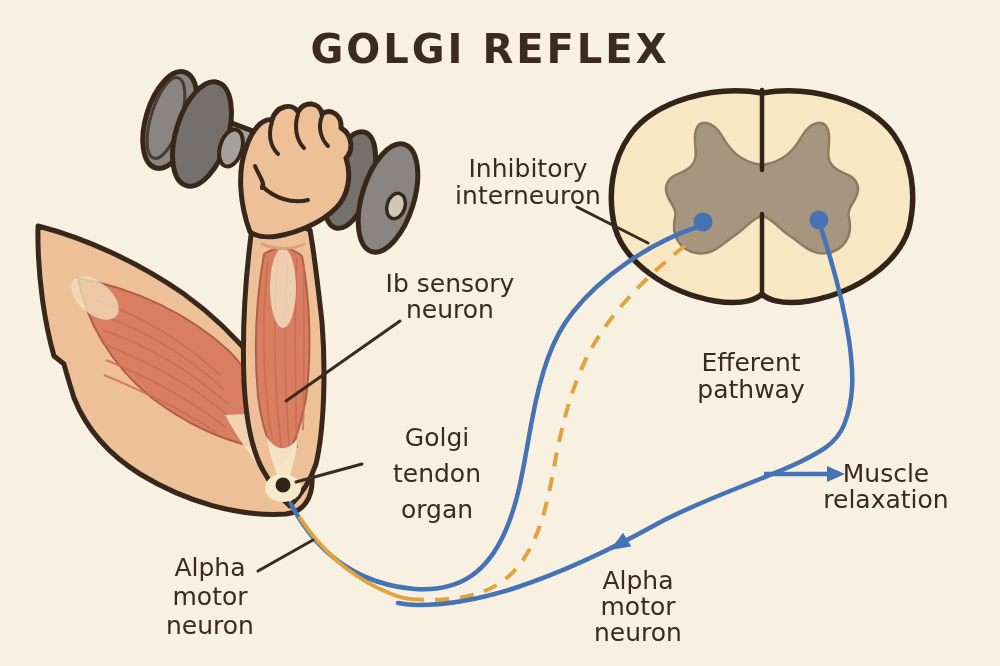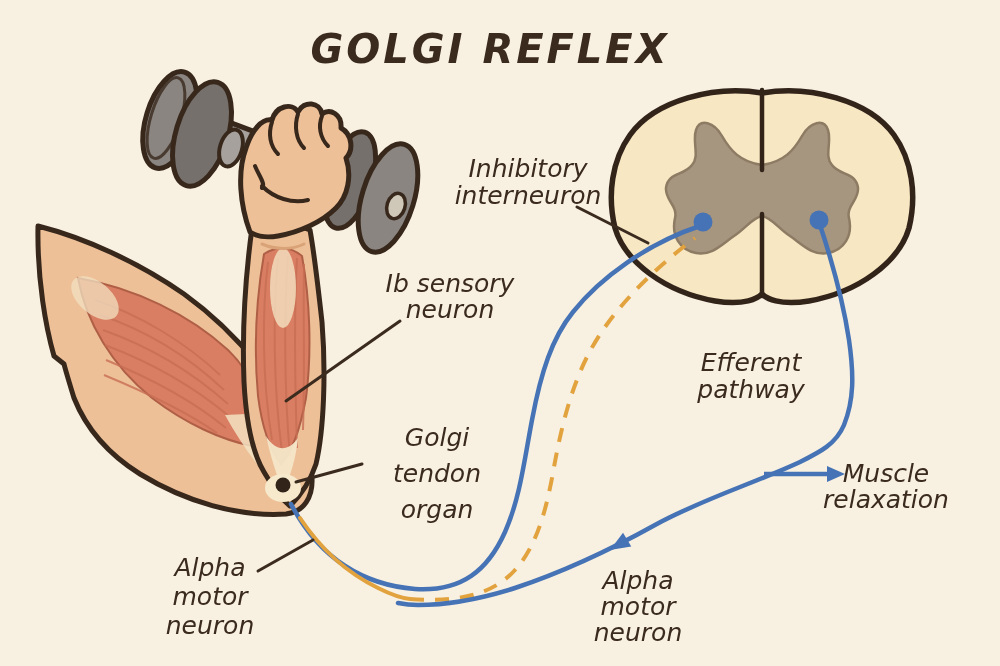--- a/index.html
+++ b/index.html
@@ -1,16 +1,16 @@
 <!DOCTYPE html>
 <html><head>
 <meta charset="utf-8">
 <style>
   html,body{margin:0;padding:0;background:#F8F0E1;}
-  .stage{position:relative;width:1000px;height:666px;overflow:hidden;font-style:italic;}
+  .stage{position:relative;width:1000px;height:666px;overflow:hidden;}
   svg{display:block;width:1000px;height:666px;}
   text{font-family:"DejaVu Sans","Liberation Sans",sans-serif;fill:#3A2B1E;}
   .title{font-size:40px;font-weight:bold;letter-spacing:3px;}
   .lbl{font-size:25px;}
 </style>
 </head>
 <body>
 
 <div class="stage">
 <svg viewBox="0 0 1000 666" role="img">

